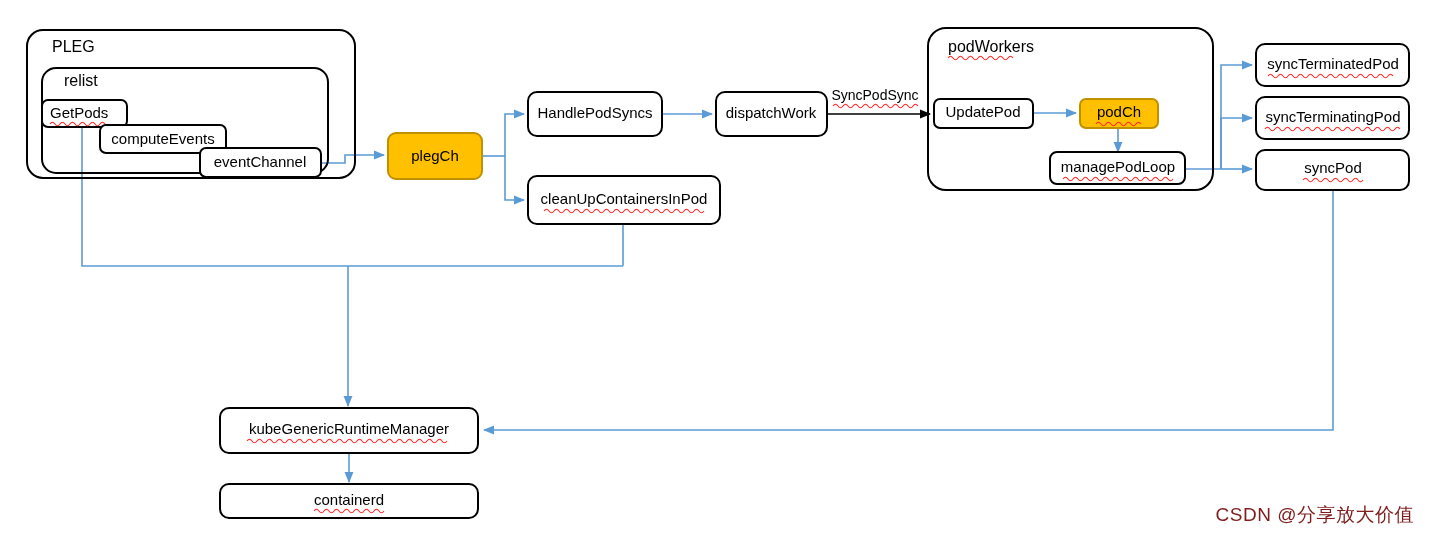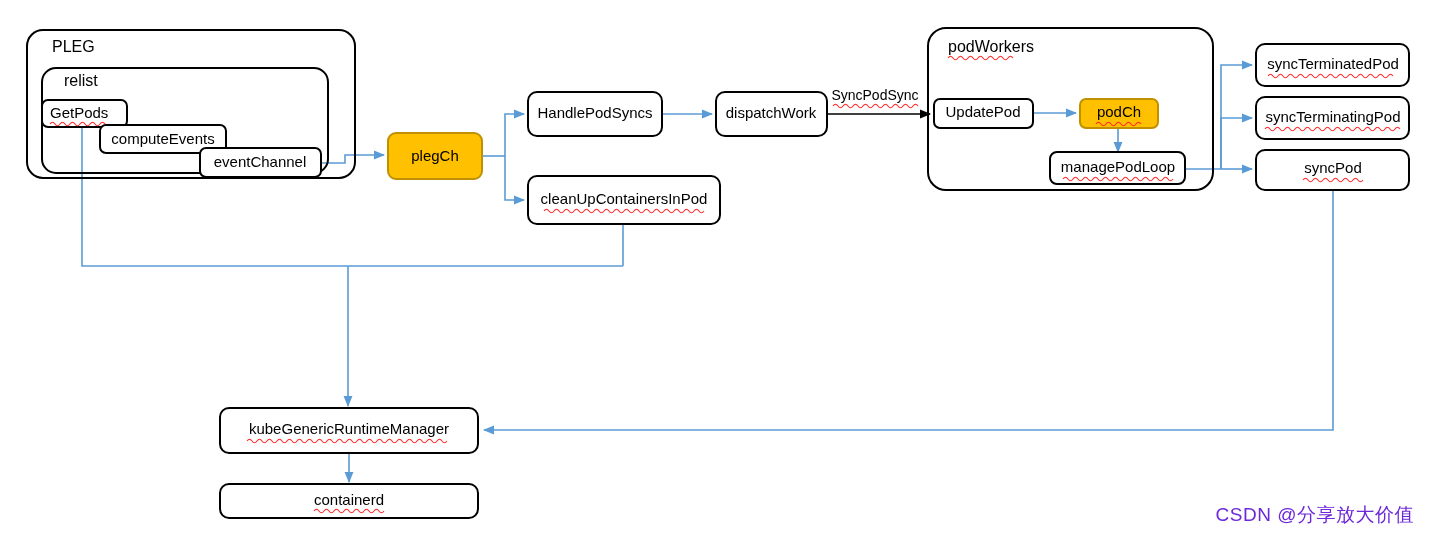--- a/index.html
+++ b/index.html
@@ -70,21 +70,21 @@
     stroke: #FF2A2A;
     stroke-width: 1.1;
     fill: none;
   }
   #watermark {
     position: absolute;
     right: 16px;
     bottom: 8px;
     font-family: "Liberation Sans", sans-serif;
     font-size: 19px;
-    color: #6d28d9;
+    color: #7f1d1d;
     letter-spacing: 0.5px;
     white-space: nowrap;
     user-select: none;
   }
 </style>
 </head>
 <body>
 
 <div id="diagram-root">
   <svg width="1430" height="536" viewBox="0 0 1430 536" xmlns="http://www.w3.org/2000/svg">

